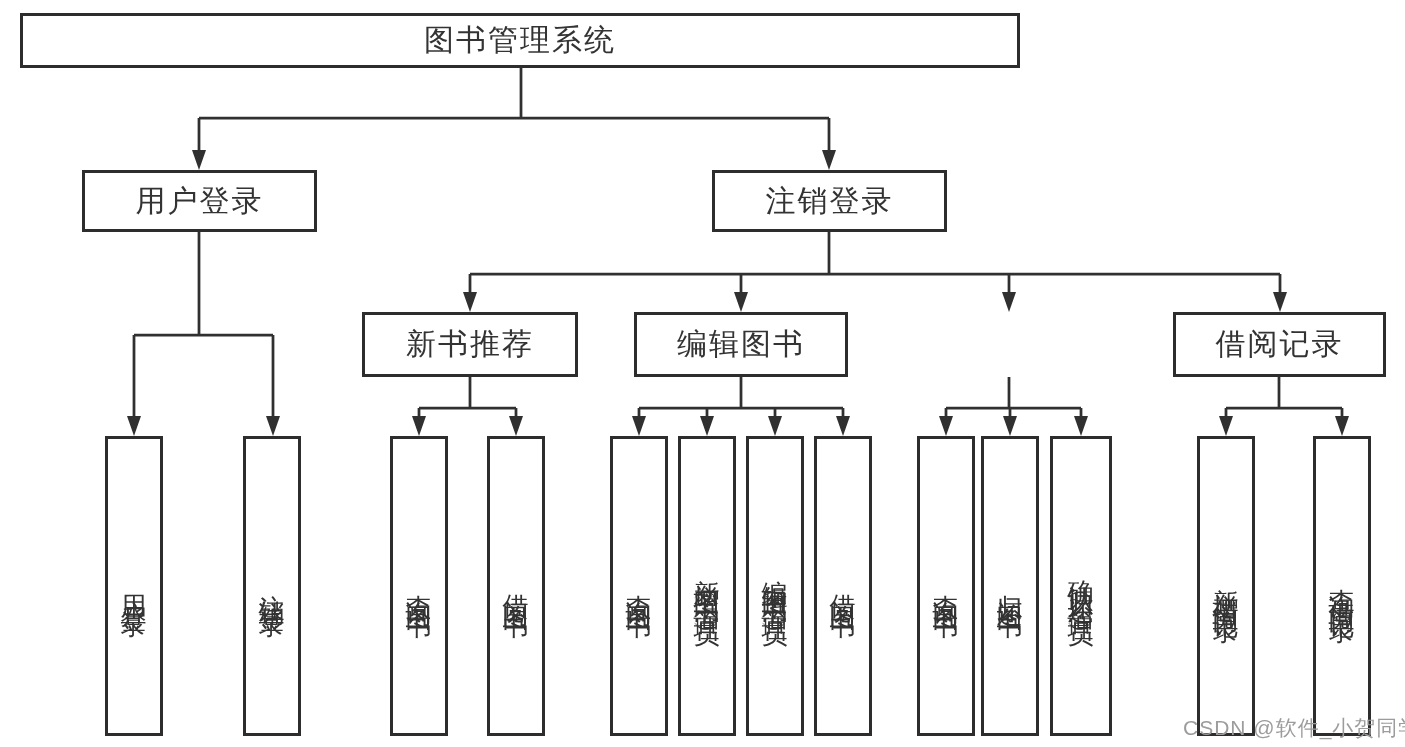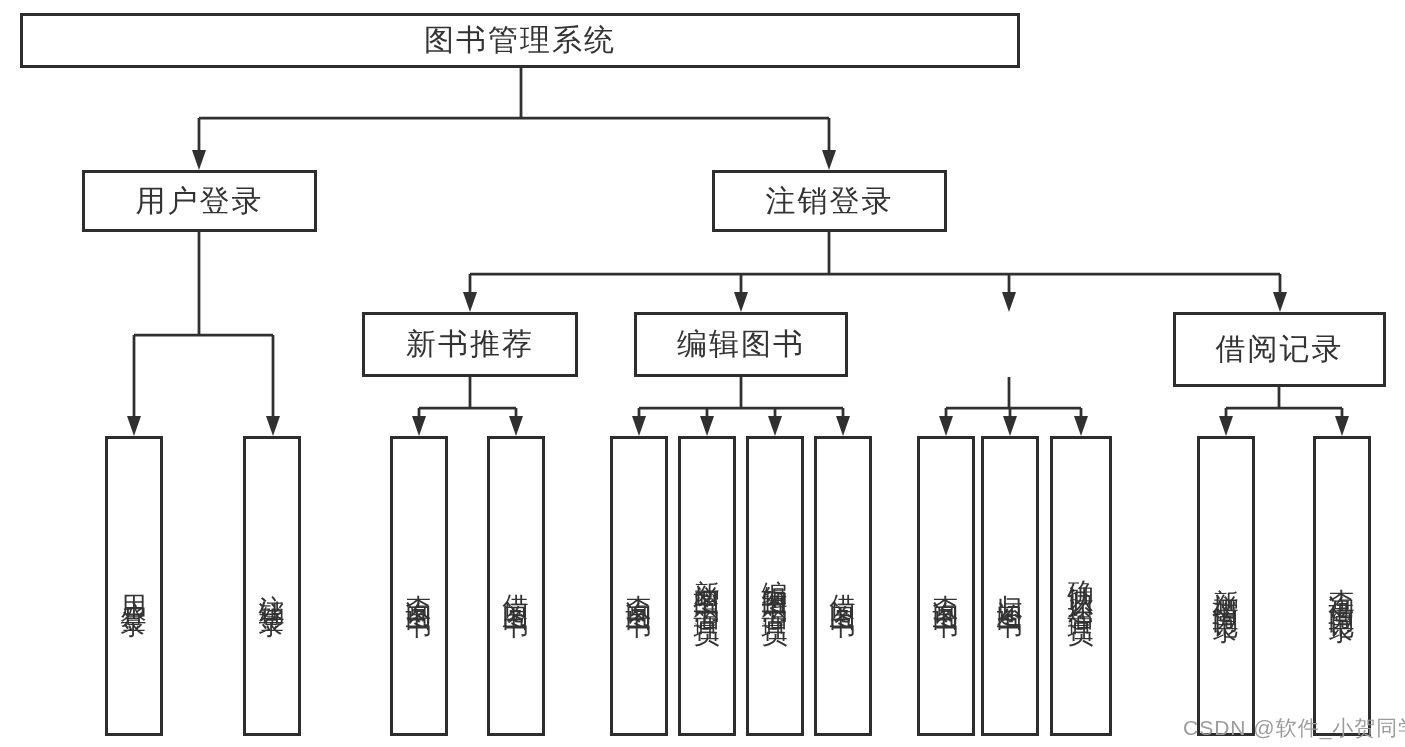--- a/index.html
+++ b/index.html
@@ -31,21 +31,21 @@
     line-height:1;
     top:436px;width:58px;height:300px;
   }
   
   .b-root   {left:20px;  top:13px;  width:1000px;height:55px;}
   .b-login  {left:82px;  top:170px; width:235px; height:62px;}
   .b-mgmt   {left:712px; top:170px; width:235px; height:62px;}
   .b-rec    {left:362px; top:312px; width:216px; height:65px;}
   .b-borrow {left:634px; top:312px; width:214px; height:65px;}
   .b-current{left:901px; top:312px; width:217px; height:65px;}
-  .b-records{left:1173px;top:312px; width:213px; height:75px;text-align:center;}
+  .b-records{left:1173px;top:312px; width:213px; height:65px;text-align:center;}
   .v1 {left:105px;}
   .v2 {left:243px;}
   .v3 {left:390px;}
   .v4 {left:487px;}
   .v5 {left:610px;}
   .v6 {left:678px;}
   .v7 {left:746px;}
   .v8 {left:814px;}
   .v9 {left:917px;}
   .v10{left:981px;}

